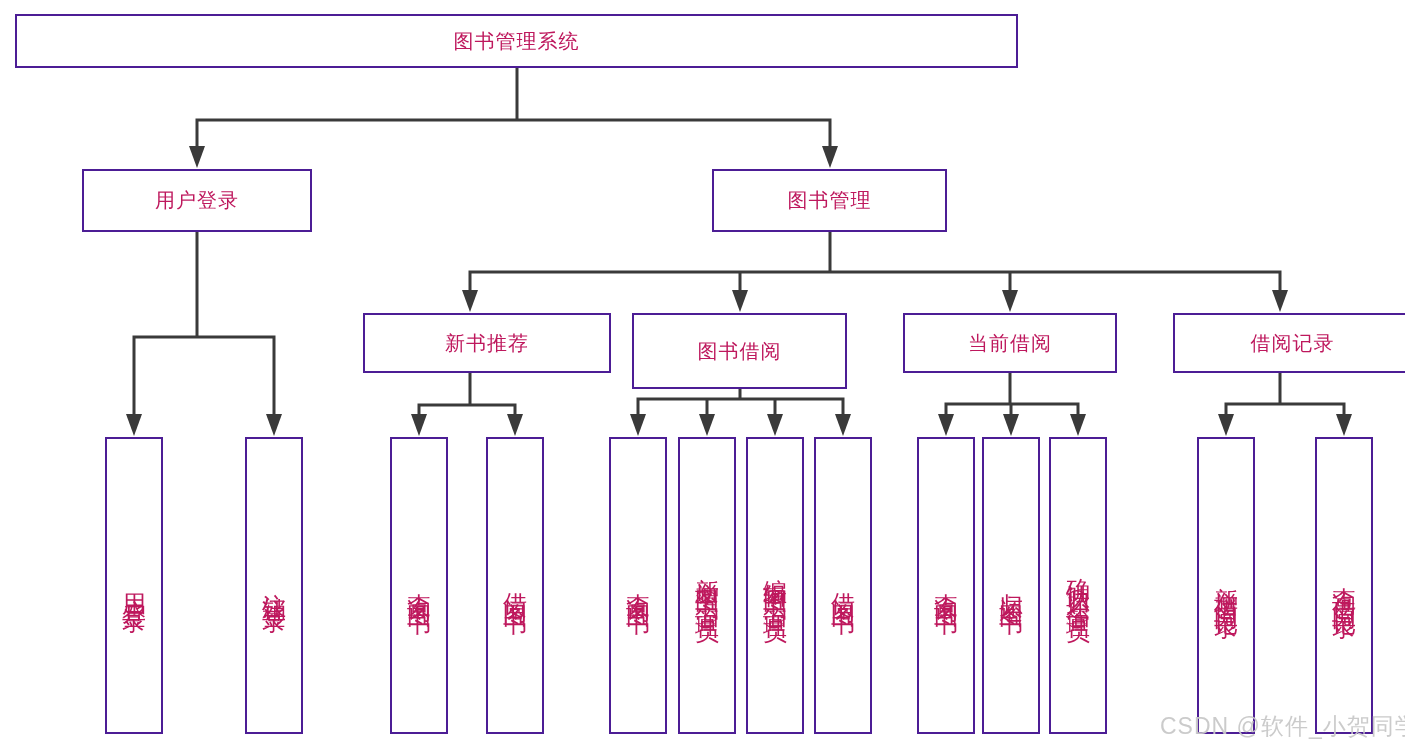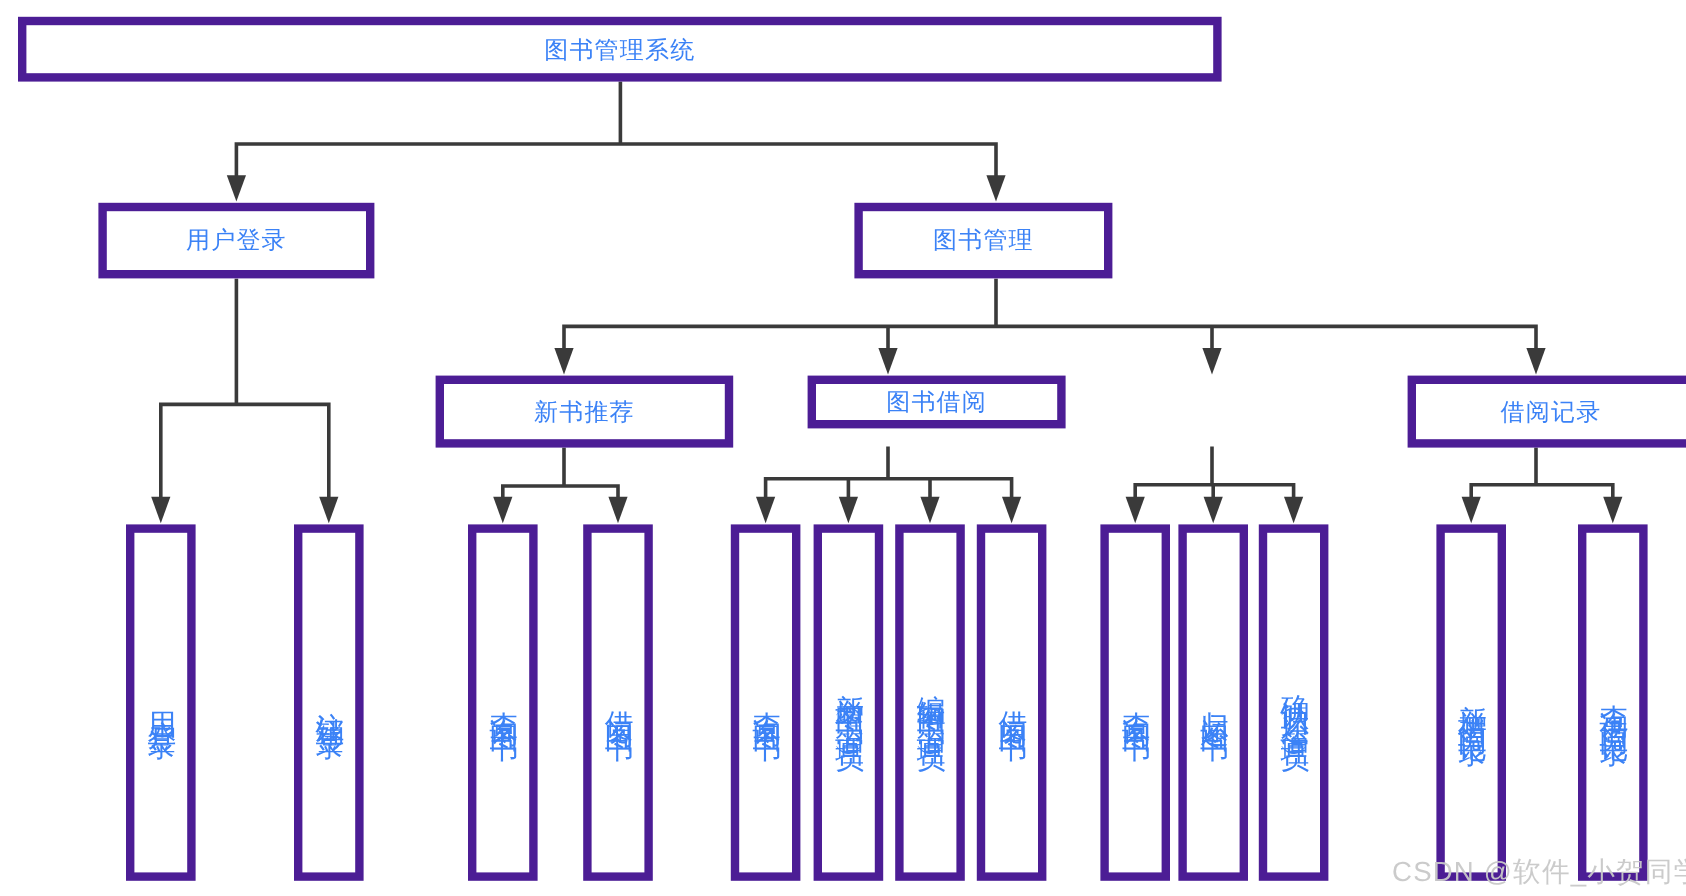--- a/index.html
+++ b/index.html
@@ -18,26 +18,26 @@
   #connectors {
     position: absolute;
     left: 0; top: 0;
     width: 1405px;
     height: 747px;
     pointer-events: none;
   }
   .node {
     position: absolute;
     background: #ffffff;
-    border: 7px solid #4c1d95;
+    border: 2px solid #4c1d95;
     box-sizing: border-box;
     display: flex;
     align-items: center;
     justify-content: center;
-    color: #3b82f6;
+    color: #be185d;
   }
   .node-h {
     font-size: 20px;
     letter-spacing: 1px;
     white-space: nowrap;
   }
   .node-root { font-size: 20px; }
   .node-leaf {  }
   .vtext {
     writing-mode: vertical-rl;
@@ -99,29 +99,32 @@
     </g>
   </svg>
 
   <div class="node node-h node-root" style="left:15px; top:14px; width:1003px; height:54px;">
     <span>图书管理系统</span>
   </div>
 
   <div class="node node-h" style="left:82px; top:169px; width:230px; height:63px;">
     <span>用户登录</span>
   </div>
-  <div class="node node-h" style="left:712px; top:169px; width:215px; height:63px;">
+  <div class="node node-h" style="left:712px; top:169px; width:235px; height:63px;">
     <span>图书管理</span>
   </div>
 
   <div class="node node-h" style="left:363px; top:313px; width:248px; height:60px;">
     <span>新书推荐</span>
   </div>
-  <div class="node node-h" style="left:632px; top:313px; width:215px; height:44px;margin-left:41px;">
+  <div class="node node-h" style="left:632px; top:313px; width:215px; height:76px;">
     <span>图书借阅</span>
+  </div>
+  <div class="node node-h" style="left:903px; top:313px; width:214px; height:60px;">
+    <span>当前借阅</span>
   </div>
   <div class="node node-h" style="left:1173px; top:313px; width:239px; height:60px;">
     <span>借阅记录</span>
   </div>
 
   <div class="node node-leaf" style="left:105px; top:437px; width:58px; height:297px;">
     <span class="vtext">用户登录</span>
   </div>
   <div class="node node-leaf" style="left:245px; top:437px; width:58px; height:297px;">
     <span class="vtext">注销登录</span>

